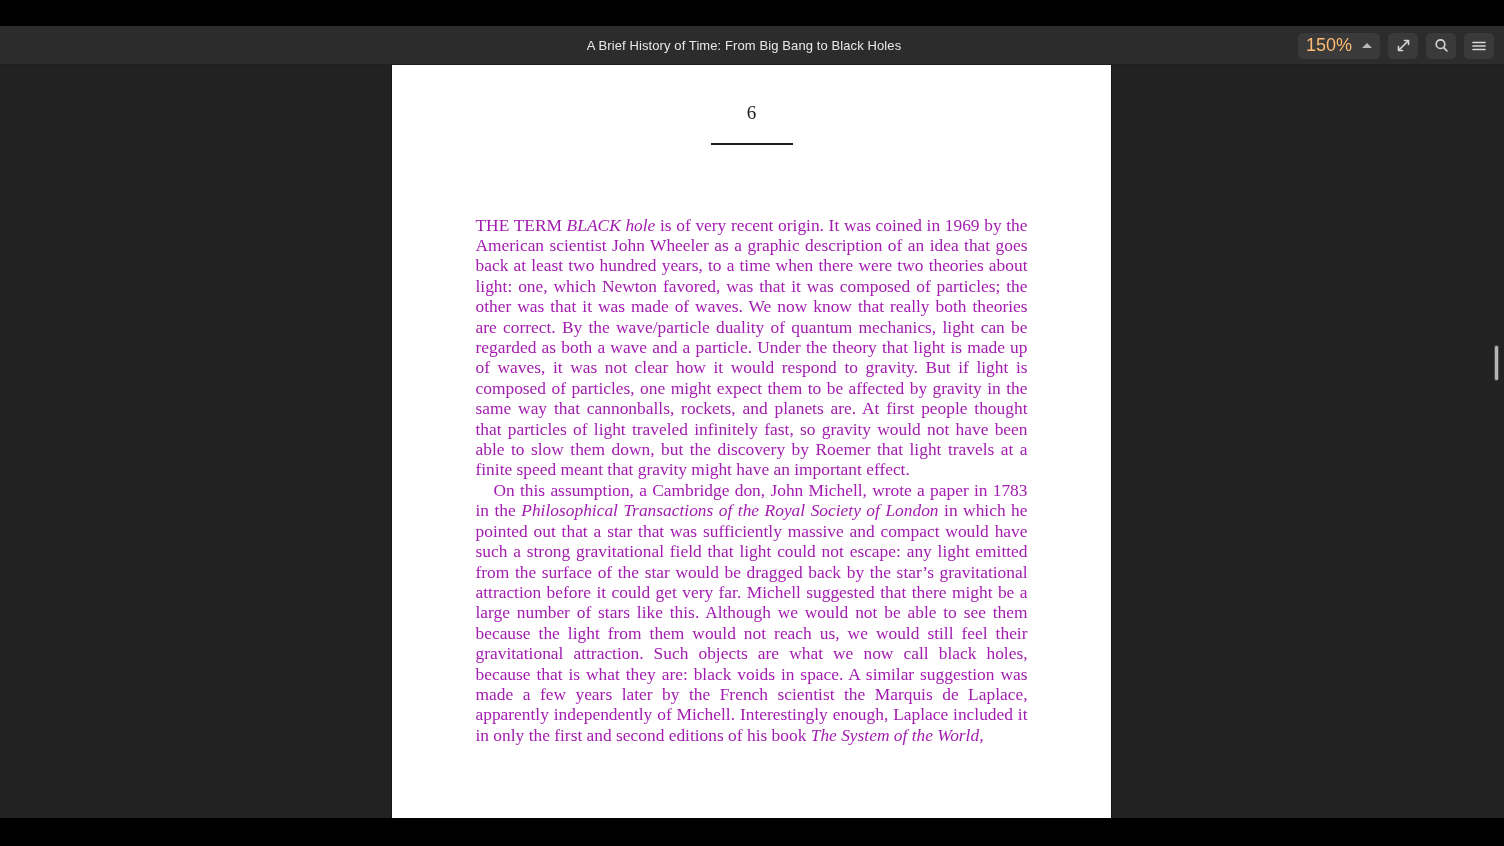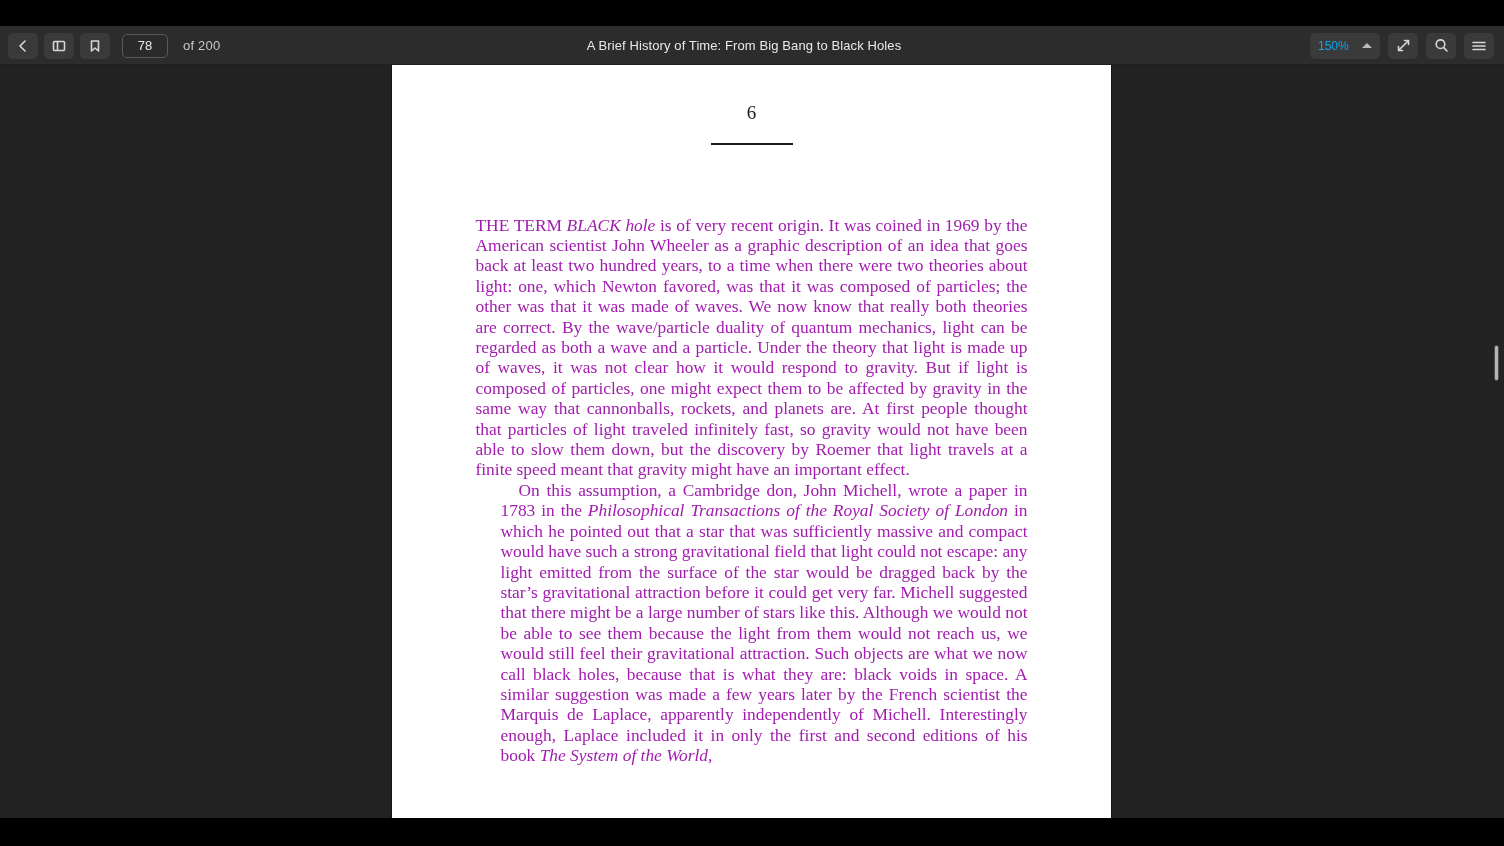--- a/index.html
+++ b/index.html
@@ -112,22 +112,22 @@
     background: #3a3a3a;
     border-radius: 5px;
     display: flex;
     align-items: center;
     justify-content: space-between;
     padding: 0 8px;
     box-sizing: border-box;
     cursor: pointer;
   }
   .zoom-val {
-    color: #0ea5e9;
-    font-size: 12px;
+    color: #fdba74;
+    font-size: 18px;
   }
   .zoom-caret {
     width: 0; height: 0;
     border-left: 5px solid transparent;
     border-right: 5px solid transparent;
     border-bottom: 5px solid #b9b9b9;
     margin-left: 10px;
   }
 
   
@@ -188,21 +188,20 @@
     color: #a21caf;
     text-align: justify;
     text-justify: inter-word;
     hyphens: none;
   }
   .body-text p {
     margin: 0;
   }
   .body-text p.indent {
     text-indent: 18px;
-    margin-left: 25px;
   }
   .smallcaps {
     font-variant: small-caps;
     font-size: 17.4px;
   }
   .smallcaps-ital {
     font-variant: small-caps;
     font-style: italic;
   }
   em { font-style: italic; }
@@ -230,50 +229,20 @@
 </style>
 </head>
 <body>
 
 <div id="app">
 
   <div class="letterbox-top"></div>
 
   <div id="toolbar">
 
-    <div class="tb-left">
-      <button class="tb-btn">
-        <span>
-          <svg width="16" height="16" viewBox="0 0 16 16">
-            <polyline class="stroke" points="10,3 5,8 10,13" stroke-linecap="round" stroke-linejoin="round"></polyline>
-          </svg>
-        </span>
-      </button>
-
-      <button class="tb-btn">
-        <span>
-          <svg width="16" height="16" viewBox="0 0 16 16">
-            <rect class="stroke" x="2.5" y="3.5" width="11" height="9" rx="1"></rect>
-            <line class="stroke" x1="6.5" y1="3.5" x2="6.5" y2="12.5"></line>
-          </svg>
-        </span>
-      </button>
-
-      <button class="tb-btn">
-        <span>
-          <svg width="16" height="16" viewBox="0 0 16 16">
-            <path class="stroke" d="M4.5 3 L11.5 3 L11.5 13 L8 10 L4.5 13 Z" stroke-linejoin="round"></path>
-          </svg>
-        </span>
-      </button>
-
-      <input class="page-input" type="text" value="78" style="">
-
-      <span class="page-total">of 200</span>
-    </div>
 
     <div class="tb-center">
       <span id="doc-title">A Brief History of Time: From Big Bang to Black Holes</span>
     </div>
 
     <div class="tb-right">
       <div class="zoom-box">
         <span class="zoom-val">150%</span>
         <span class="zoom-caret"></span>
       </div>

